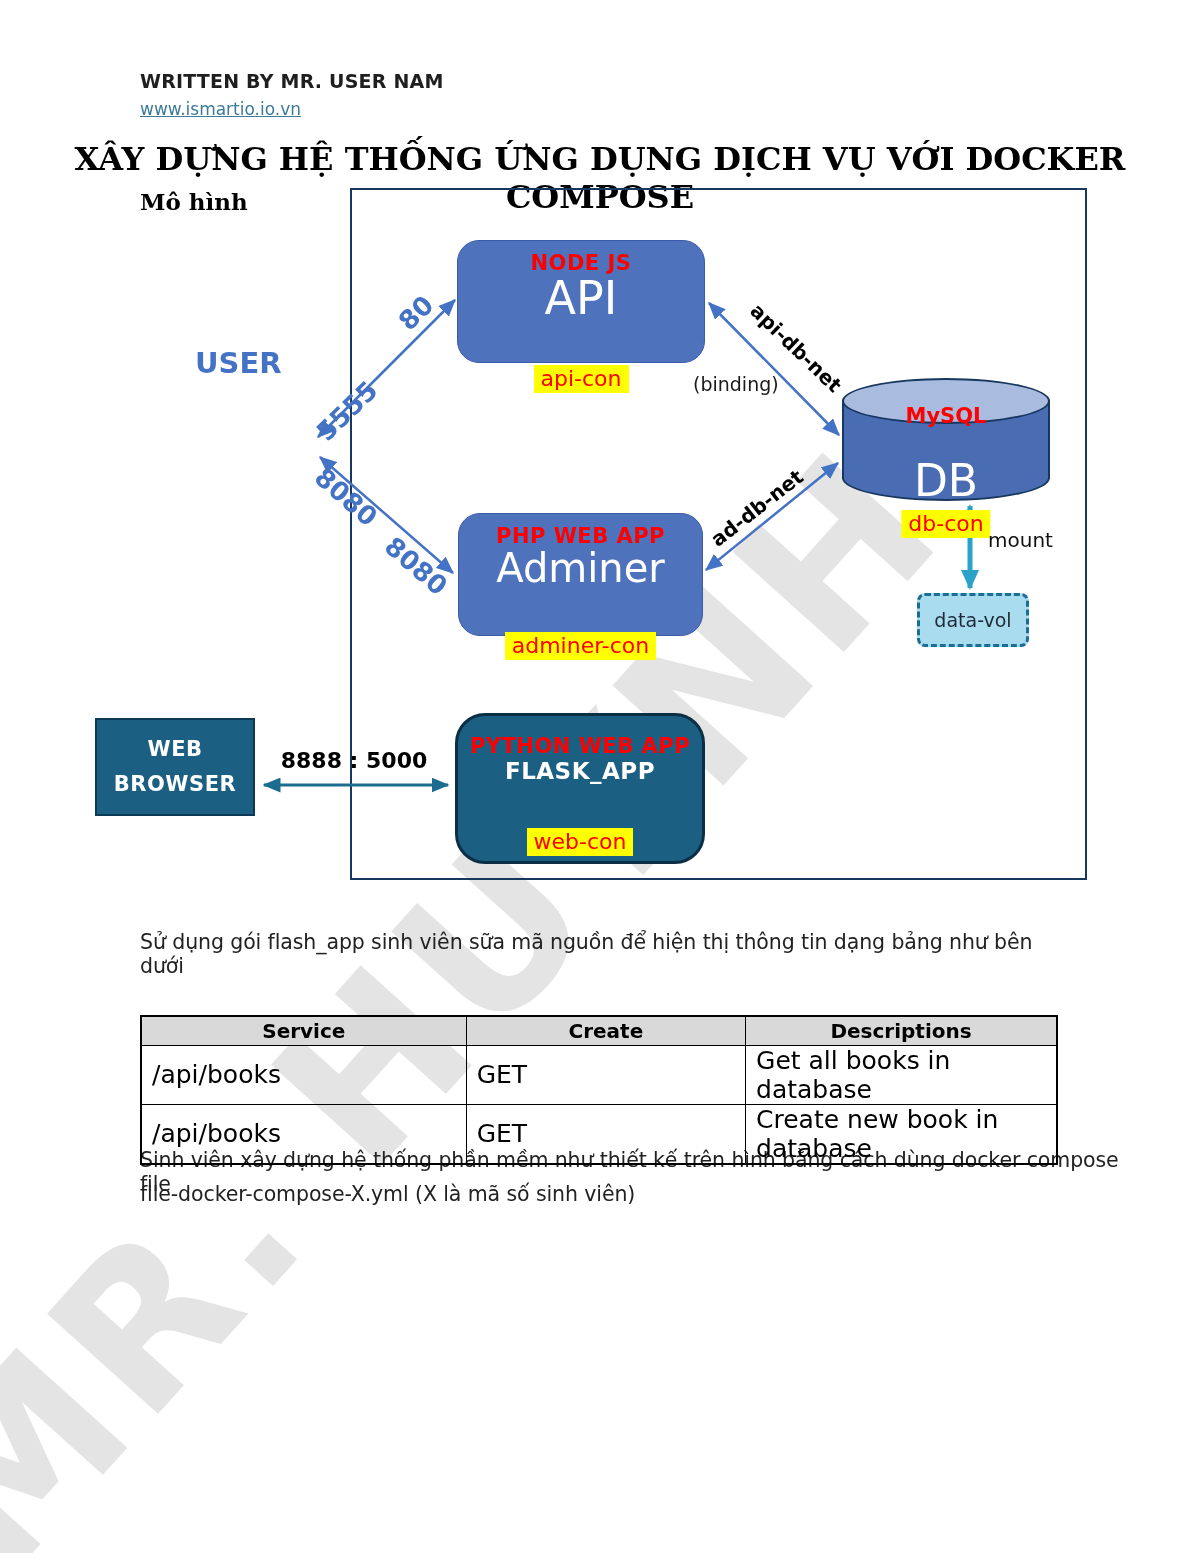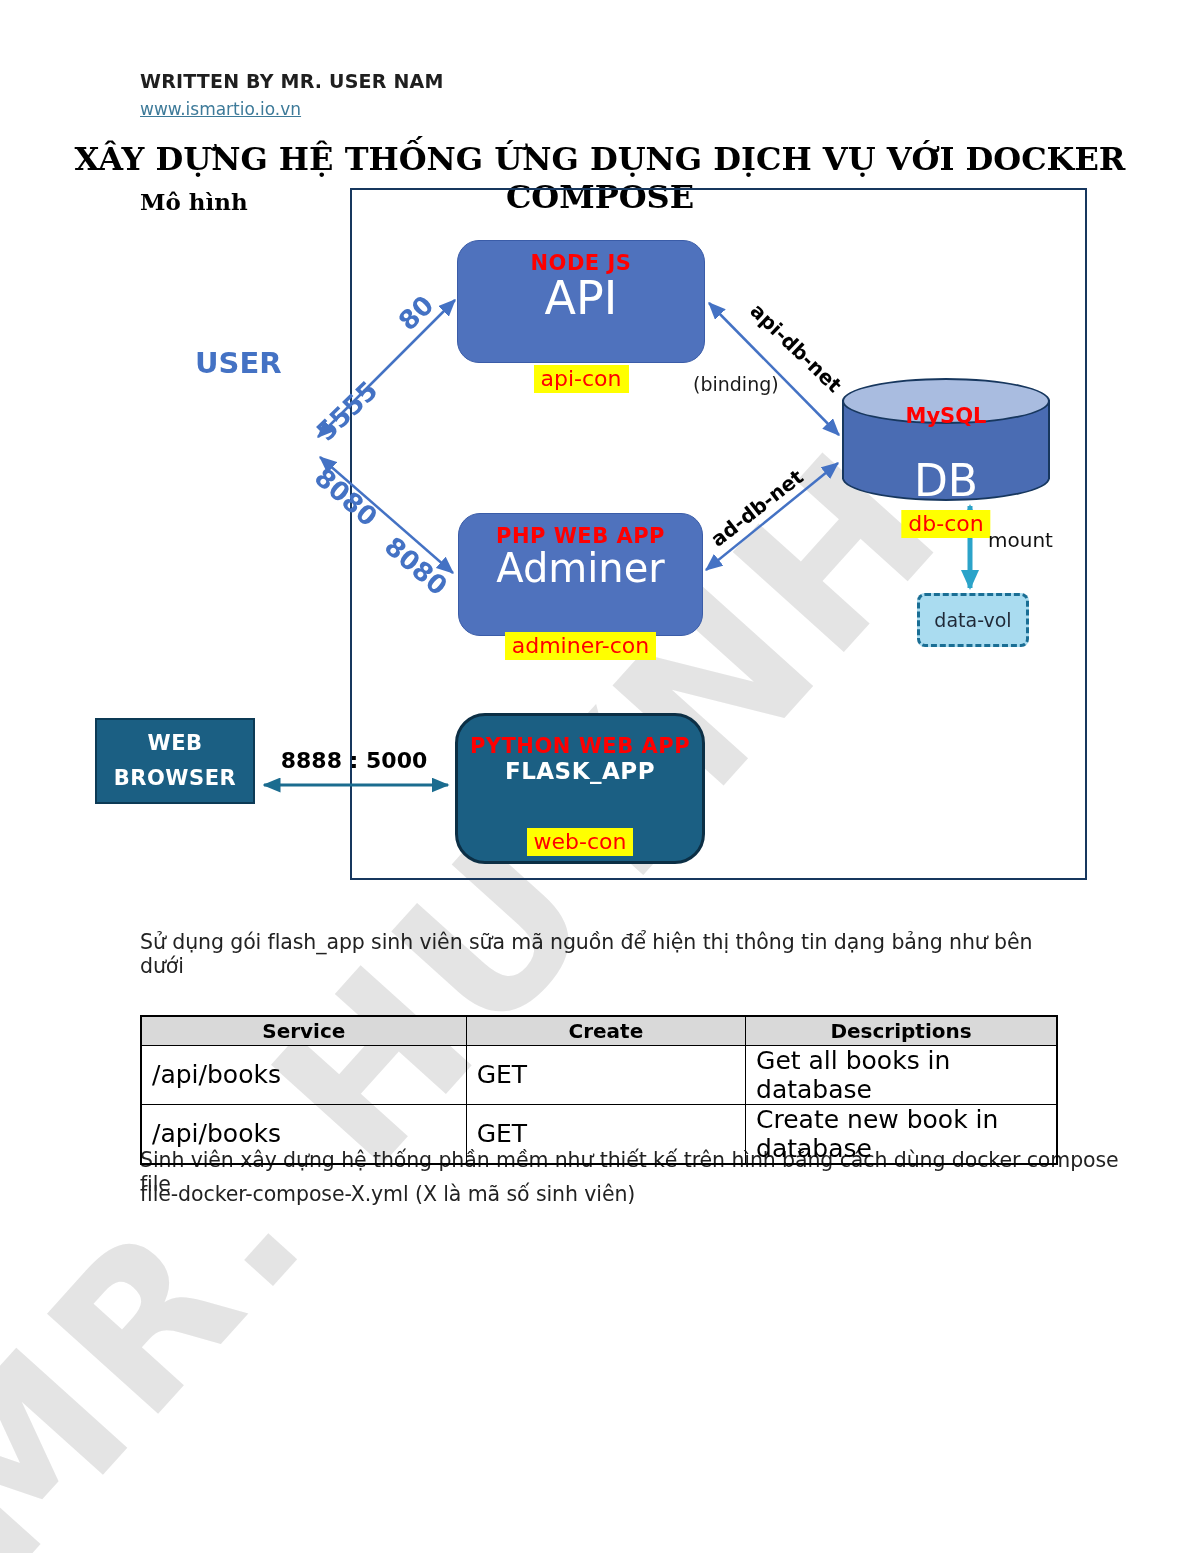--- a/index.html
+++ b/index.html
@@ -71,21 +71,21 @@
   .db-stack { position:absolute; left:0; top:26px; width:100%; text-align:center;
     font-size:21px; font-weight:bold; color:var(--label-red,#ff0000); z-index:5; }
   .db-name { position:absolute; left:0; top:44px; width:100%; text-align:center;
     font-size:44px; color:#fff; z-index:5;margin-top:33px; }
   .db-chip { position:absolute; left:50%; top:88px; transform:translateX(-50%); z-index:5; }
 
   
   .vol-box { left:917px; top:593px; width:112px; height:54px; z-index:4;
     background:var(--volume-fill,#aadcf0); border:3px dashed #1a6e94; border-radius:8px;
     display:flex; align-items:center; justify-content:center; font-size:19px; color:#1f2937; }
-  .browser-box { left:95px; top:718px; width:160px; height:86px; z-index:4;
+  .browser-box { left:95px; top:718px; width:160px; height:98px; z-index:4;
     background:var(--dark-teal,#1b5f83); border:2px solid #0c3a55;
     display:flex; flex-direction:column; align-items:center; justify-content:center;
     color:#fff; font-weight:bold; font-size:21px; line-height:1.65; letter-spacing:.5px; }
 
   
   .port { font-size:26px; font-weight:bold; color:var(--arrow-blue,#4472c4); z-index:4; white-space:nowrap; }
   .net  { font-size:20px; font-weight:bold; color:#000; z-index:4; white-space:nowrap; }
   .rot  { transform-origin:center; }
   .lbl-80       { left:416px; top:313px; transform:translate(-50%,-50%) rotate(-44deg); }
   .lbl-5555     { left:347px; top:411px; transform:translate(-50%,-50%) rotate(-44deg); }

